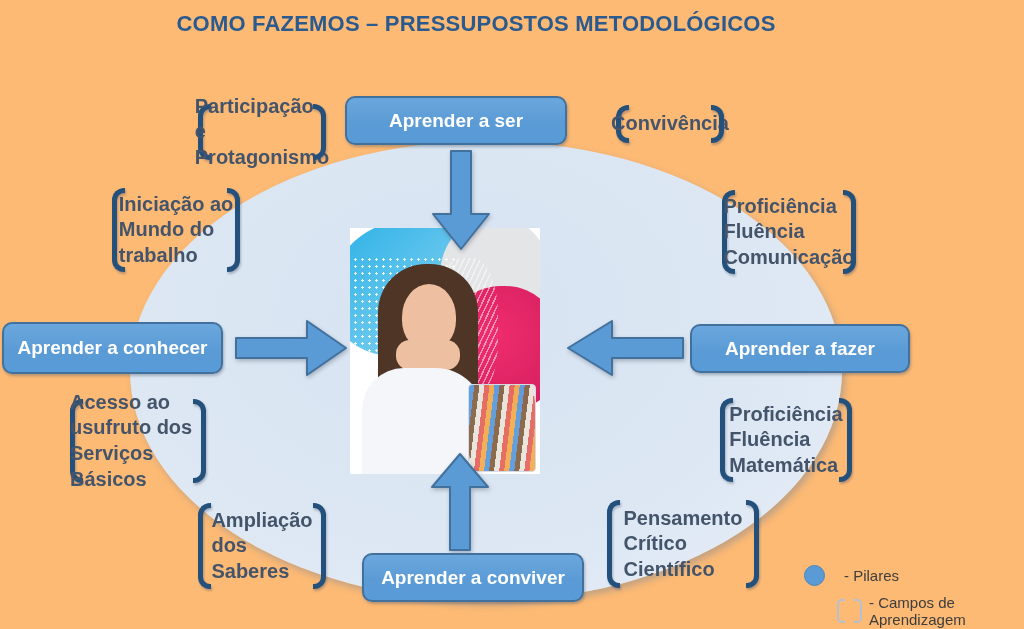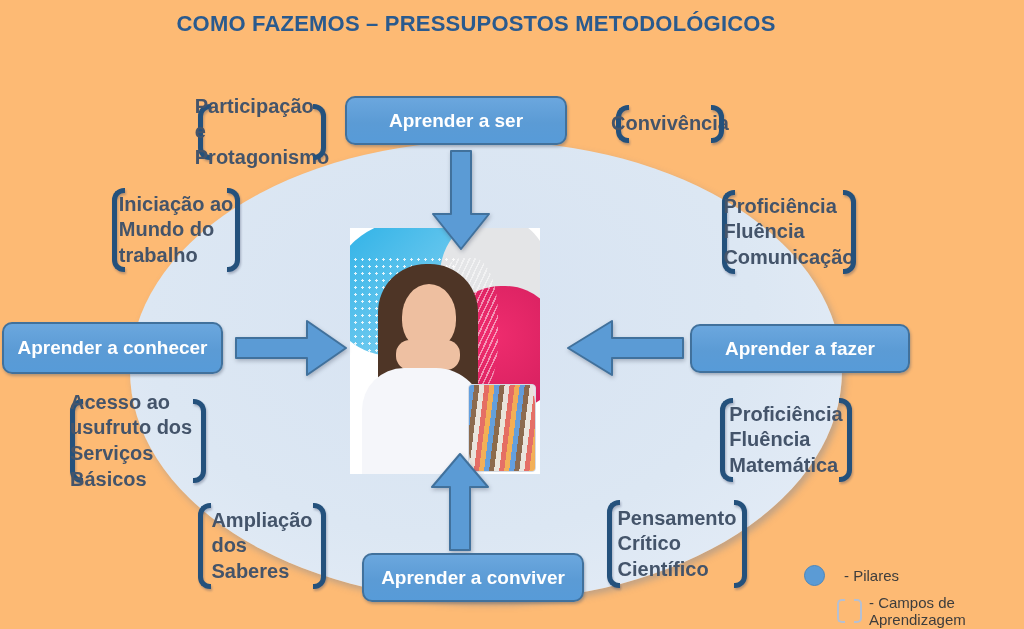--- a/index.html
+++ b/index.html
@@ -44,21 +44,21 @@
   .bracket.l { left:0;  border-right:0; border-radius:12px 0 0 12px; }
   .bracket.r { right:0; border-left:0;  border-radius:0 12px 12px 0; }
 
   #campo-participacao { left:198px; top:104px; width:128px; height:56px; }
   #campo-convivencia  { left:616px; top:105px; width:108px; height:38px; }
   #campo-iniciacao    { left:80px;  top:188px; width:128px; height:84px;margin-left:32px; }
   #campo-prof-com     { left:722px; top:190px; width:134px; height:84px; }
   #campo-acesso       { left:70px;  top:399px; width:136px; height:84px; }
   #campo-prof-mat     { left:720px; top:398px; width:132px; height:84px; }
   #campo-ampliacao    { left:198px; top:503px; width:128px; height:86px; }
-  #campo-pensamento   { left:607px; top:500px; width:140px; height:88px; }
+  #campo-pensamento   { left:607px; top:500px; width:152px; height:88px; }
 
   .arrow { position:absolute; filter: drop-shadow(1px 2px 2px rgba(80,90,110,0.4)); }
   #arrow-top    { left:432px; top:150px; width:58px;  height:100px; }
   #arrow-bottom { left:431px; top:453px; width:58px;  height:98px; }
   #arrow-left   { left:235px; top:320px; width:112px; height:56px; }
   #arrow-right  { left:567px; top:320px; width:117px; height:56px; }
   .arrow svg { display:block; width:100%; height:100%; }
   .arrow polygon { fill:#5b9bd5; stroke:#41719c; stroke-width:2; stroke-linejoin:round; }
 
   

